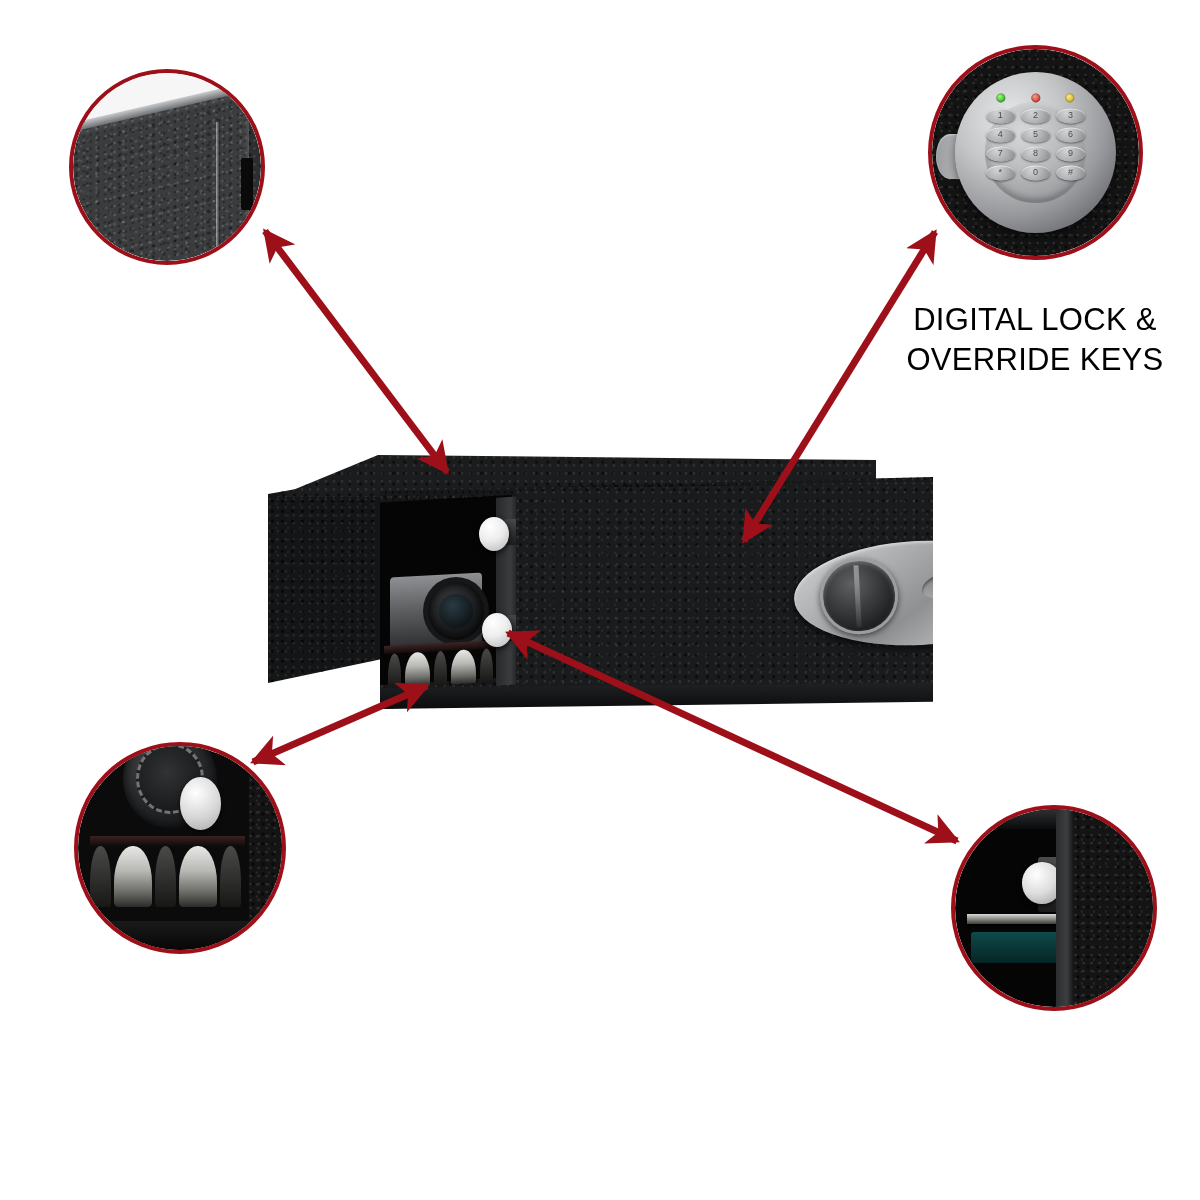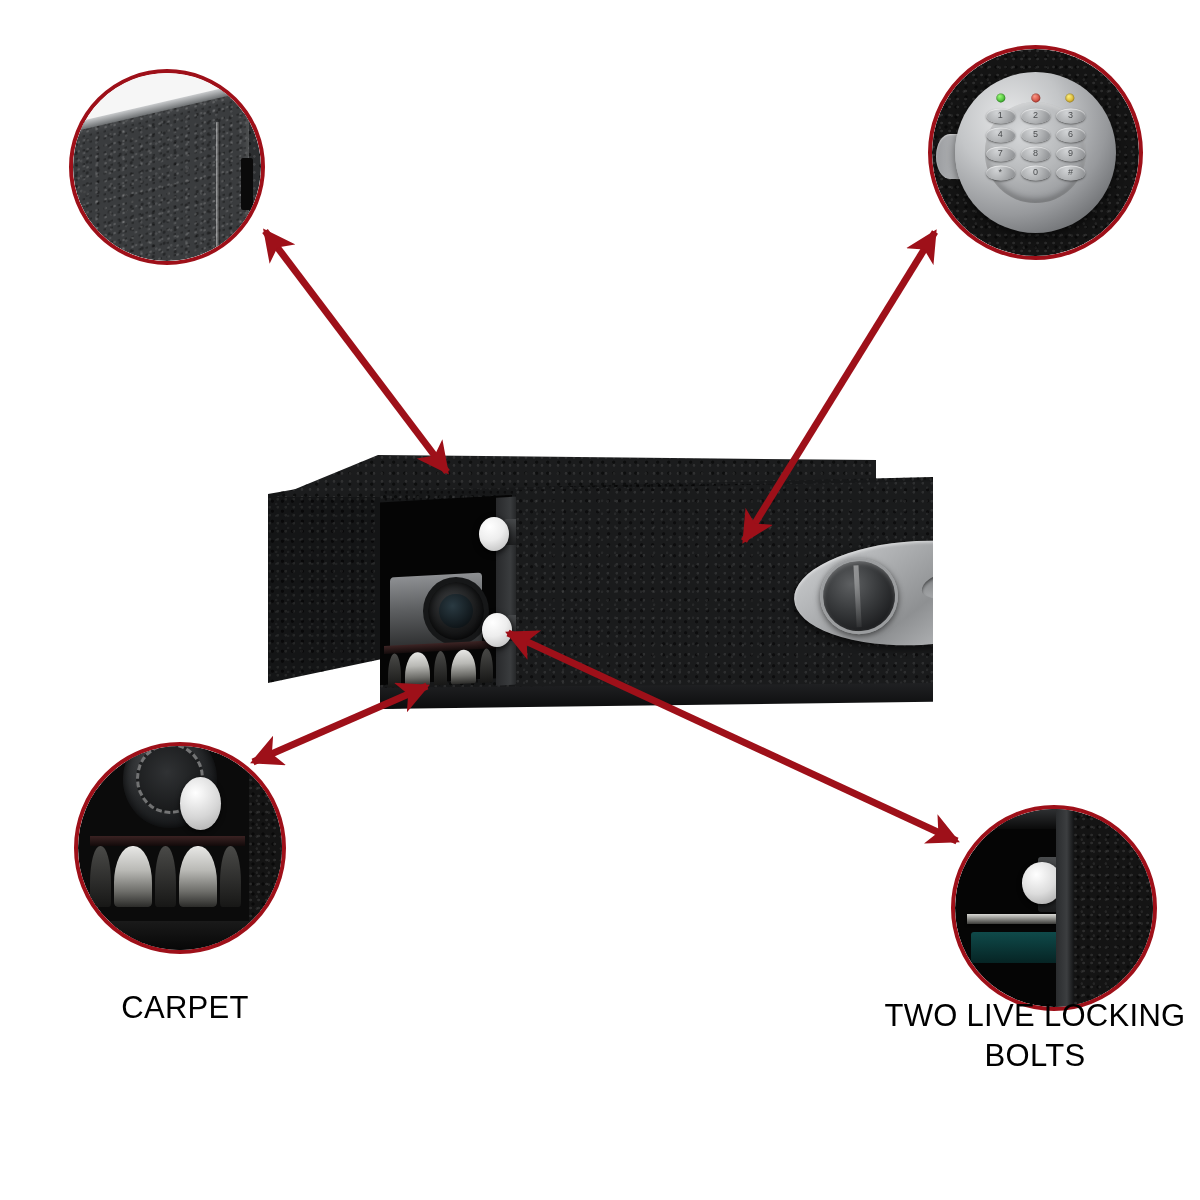--- a/index.html
+++ b/index.html
@@ -543,58 +543,57 @@
             <span class="key">9</span>
             <span class="key">*</span>
             <span class="key">0</span>
             <span class="key">#</span>
           </div>
         </div>
       </div>
     </div>
   </div>
 
+  <div class="callout-label" id="label-digital">DIGITAL LOCK &amp;
+OVERRIDE KEYS</div>
 
   <div class="circle-callout" id="circle-carpet">
     <div class="circle-inner">
       <div id="carpet-scene">
         <div id="carpet-dial"></div>
         <div id="carpet-bolt"></div>
         <div id="carpet-shelf"></div>
         <div id="carpet-rolls">
           <span class="roll dark"></span>
           <span class="roll"></span>
           <span class="roll dark"></span>
           <span class="roll"></span>
           <span class="roll dark"></span>
         </div>
         <div id="carpet-floor"></div>
         <div id="carpet-wall" class="black-texture"></div>
       </div>
     </div>
   </div>
 
-  <div class="callout-label" id="label-carpet">CARPET</div>
 
   <div class="circle-callout" id="circle-bolts">
     <div class="circle-inner">
       <div id="bolts-scene">
         <div id="bolts-top"></div>
         <div id="bolts-teal"></div>
         <div id="bolts-rail"></div>
         <div id="bolt-shaft"></div>
         <div id="bolt-head"></div>
         <div id="bolts-edge"></div>
         <div id="bolts-doorwall" class="black-texture"></div>
       </div>
     </div>
   </div>
 
-  <div class="callout-label" id="label-bolts">TWO LIVE LOCKING
-BOLTS</div>
 
   <div id="product">
 
     <div id="safe-side"></div>
     <div id="safe-top"></div>
     <div id="safe-front"></div>
 
     <div id="safe-cavity"></div>
     <div id="cavity-camera"></div>
     <div id="cavity-lens"></div>

